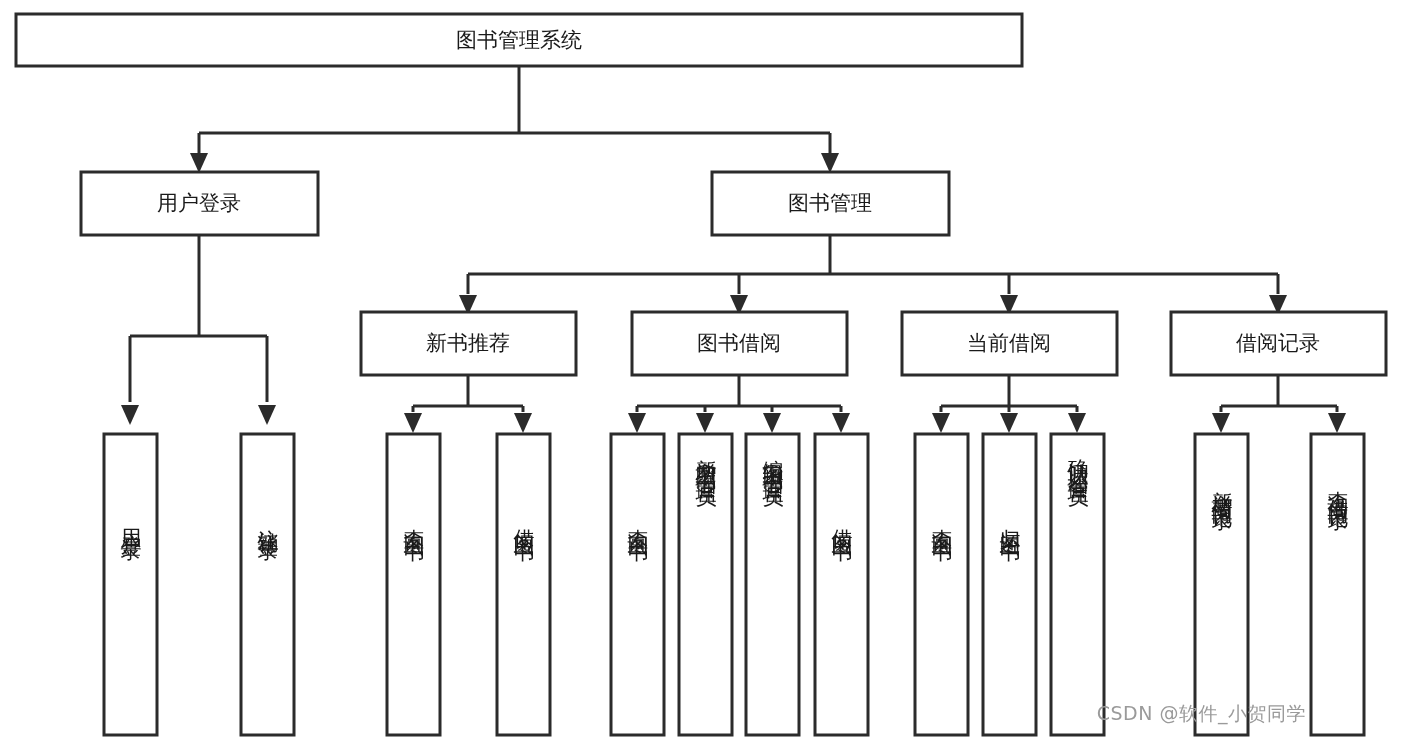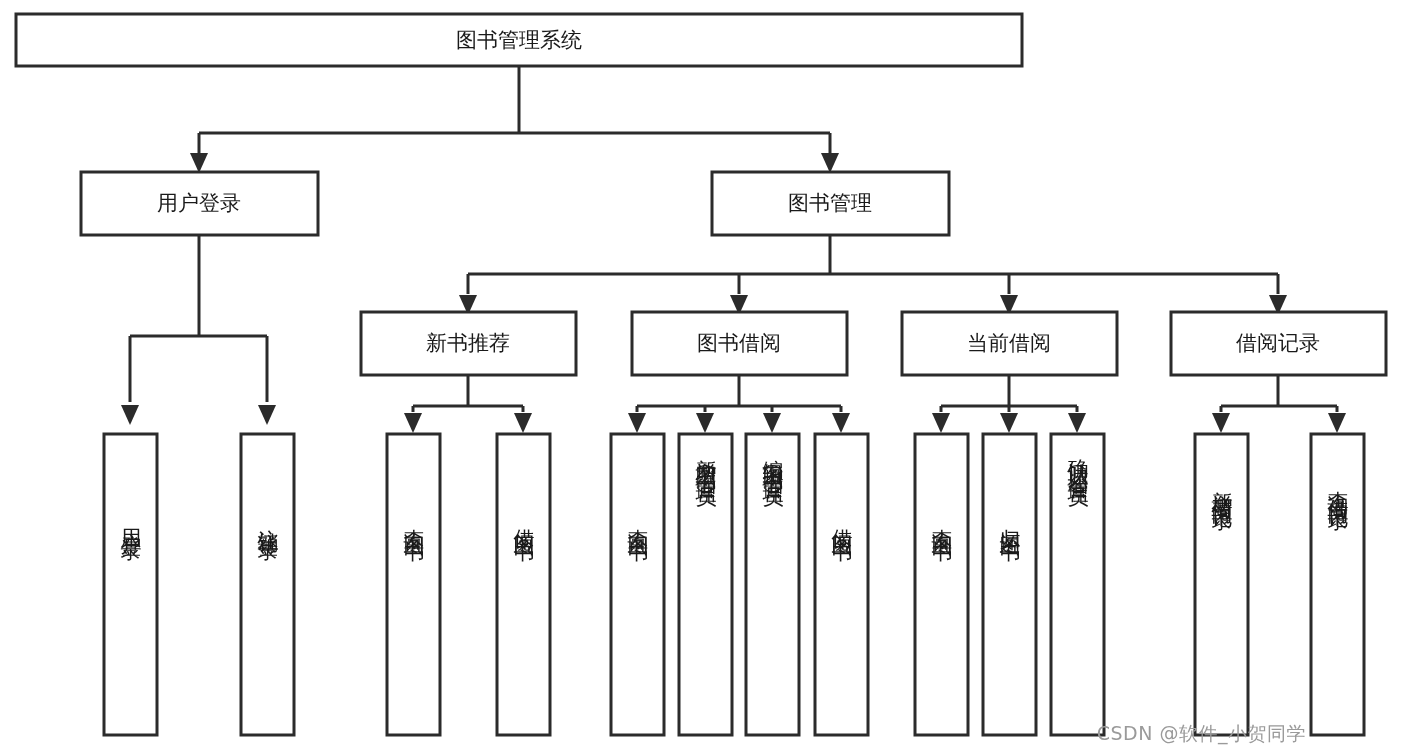--- a/index.html
+++ b/index.html
@@ -63,21 +63,21 @@
     font-family: "DejaVu Sans", "Liberation Sans", sans-serif;
     font-size: 21px;
     line-height: 1;
     letter-spacing: 4px;
     color: #1a1a1a;
     white-space: nowrap;
   }
   .watermark {
     position: absolute;
     right: 8px;
-    bottom: 0;
+    bottom: 20px;
     font-family: "DejaVu Sans", "Liberation Sans", sans-serif;
     font-size: 19px;
     color: #9a9a9a;
     letter-spacing: 0.5px;
     white-space: nowrap;
   }
 </style>
 </head>
 <body>
 

